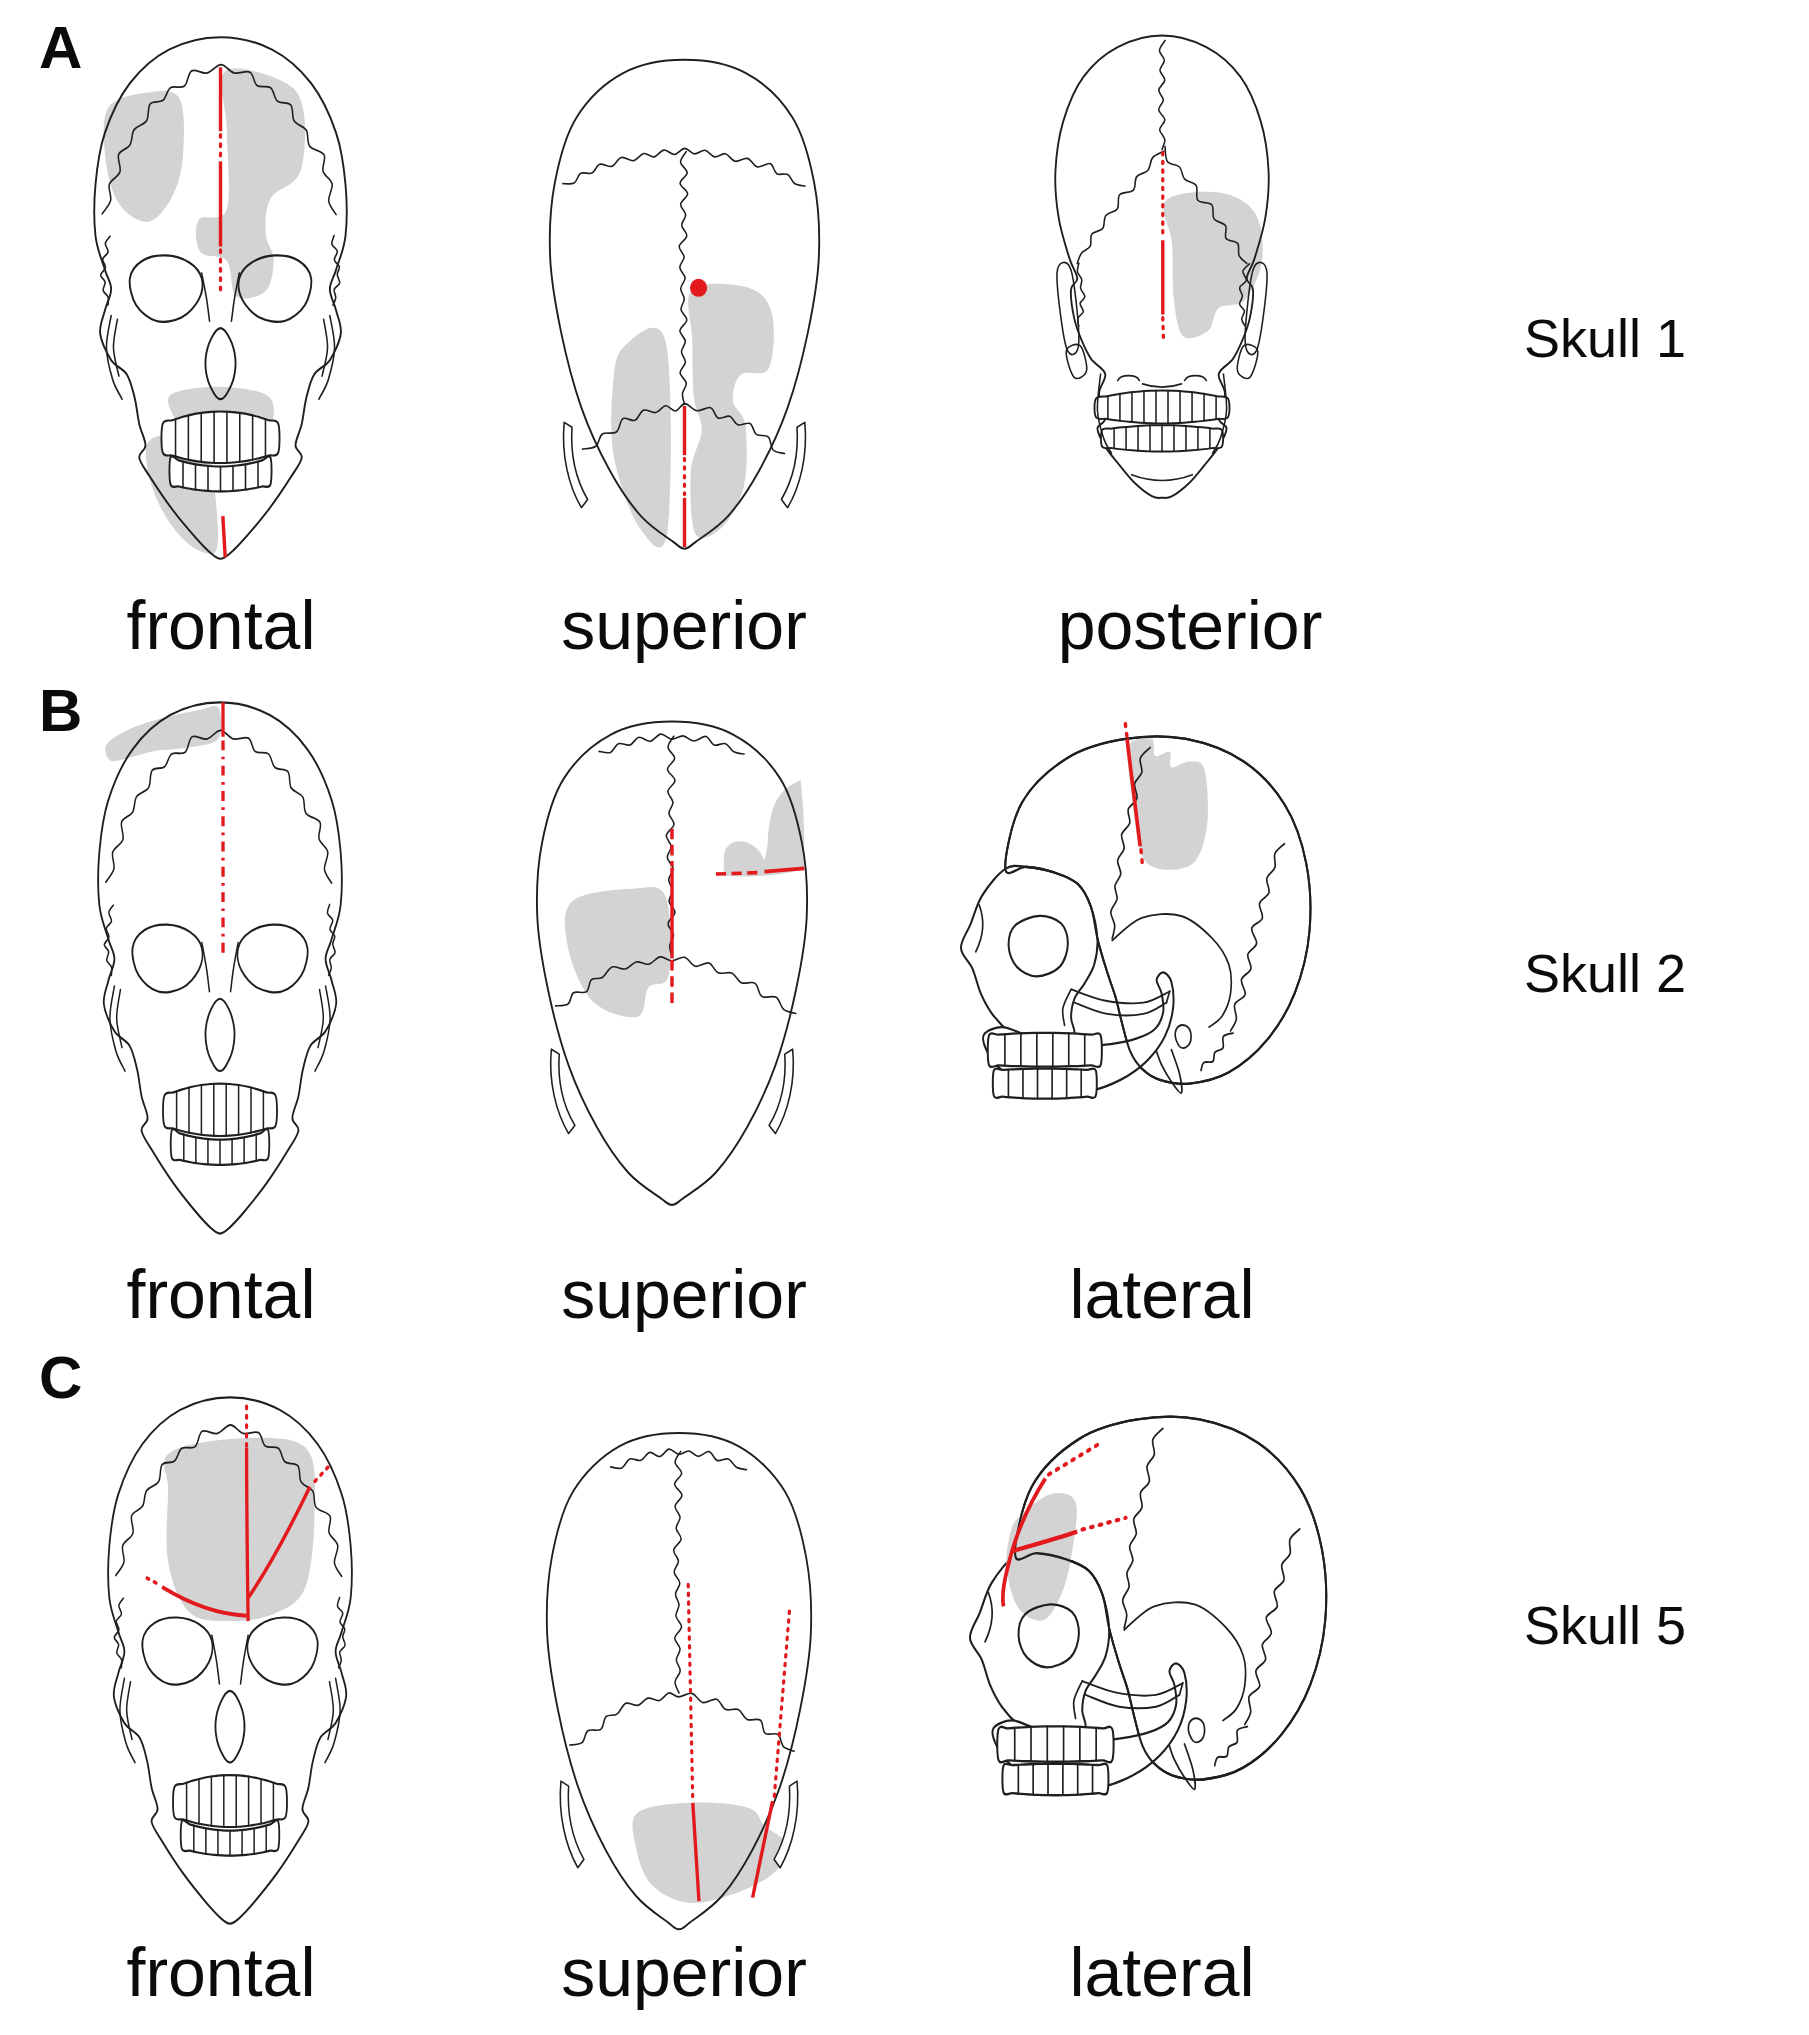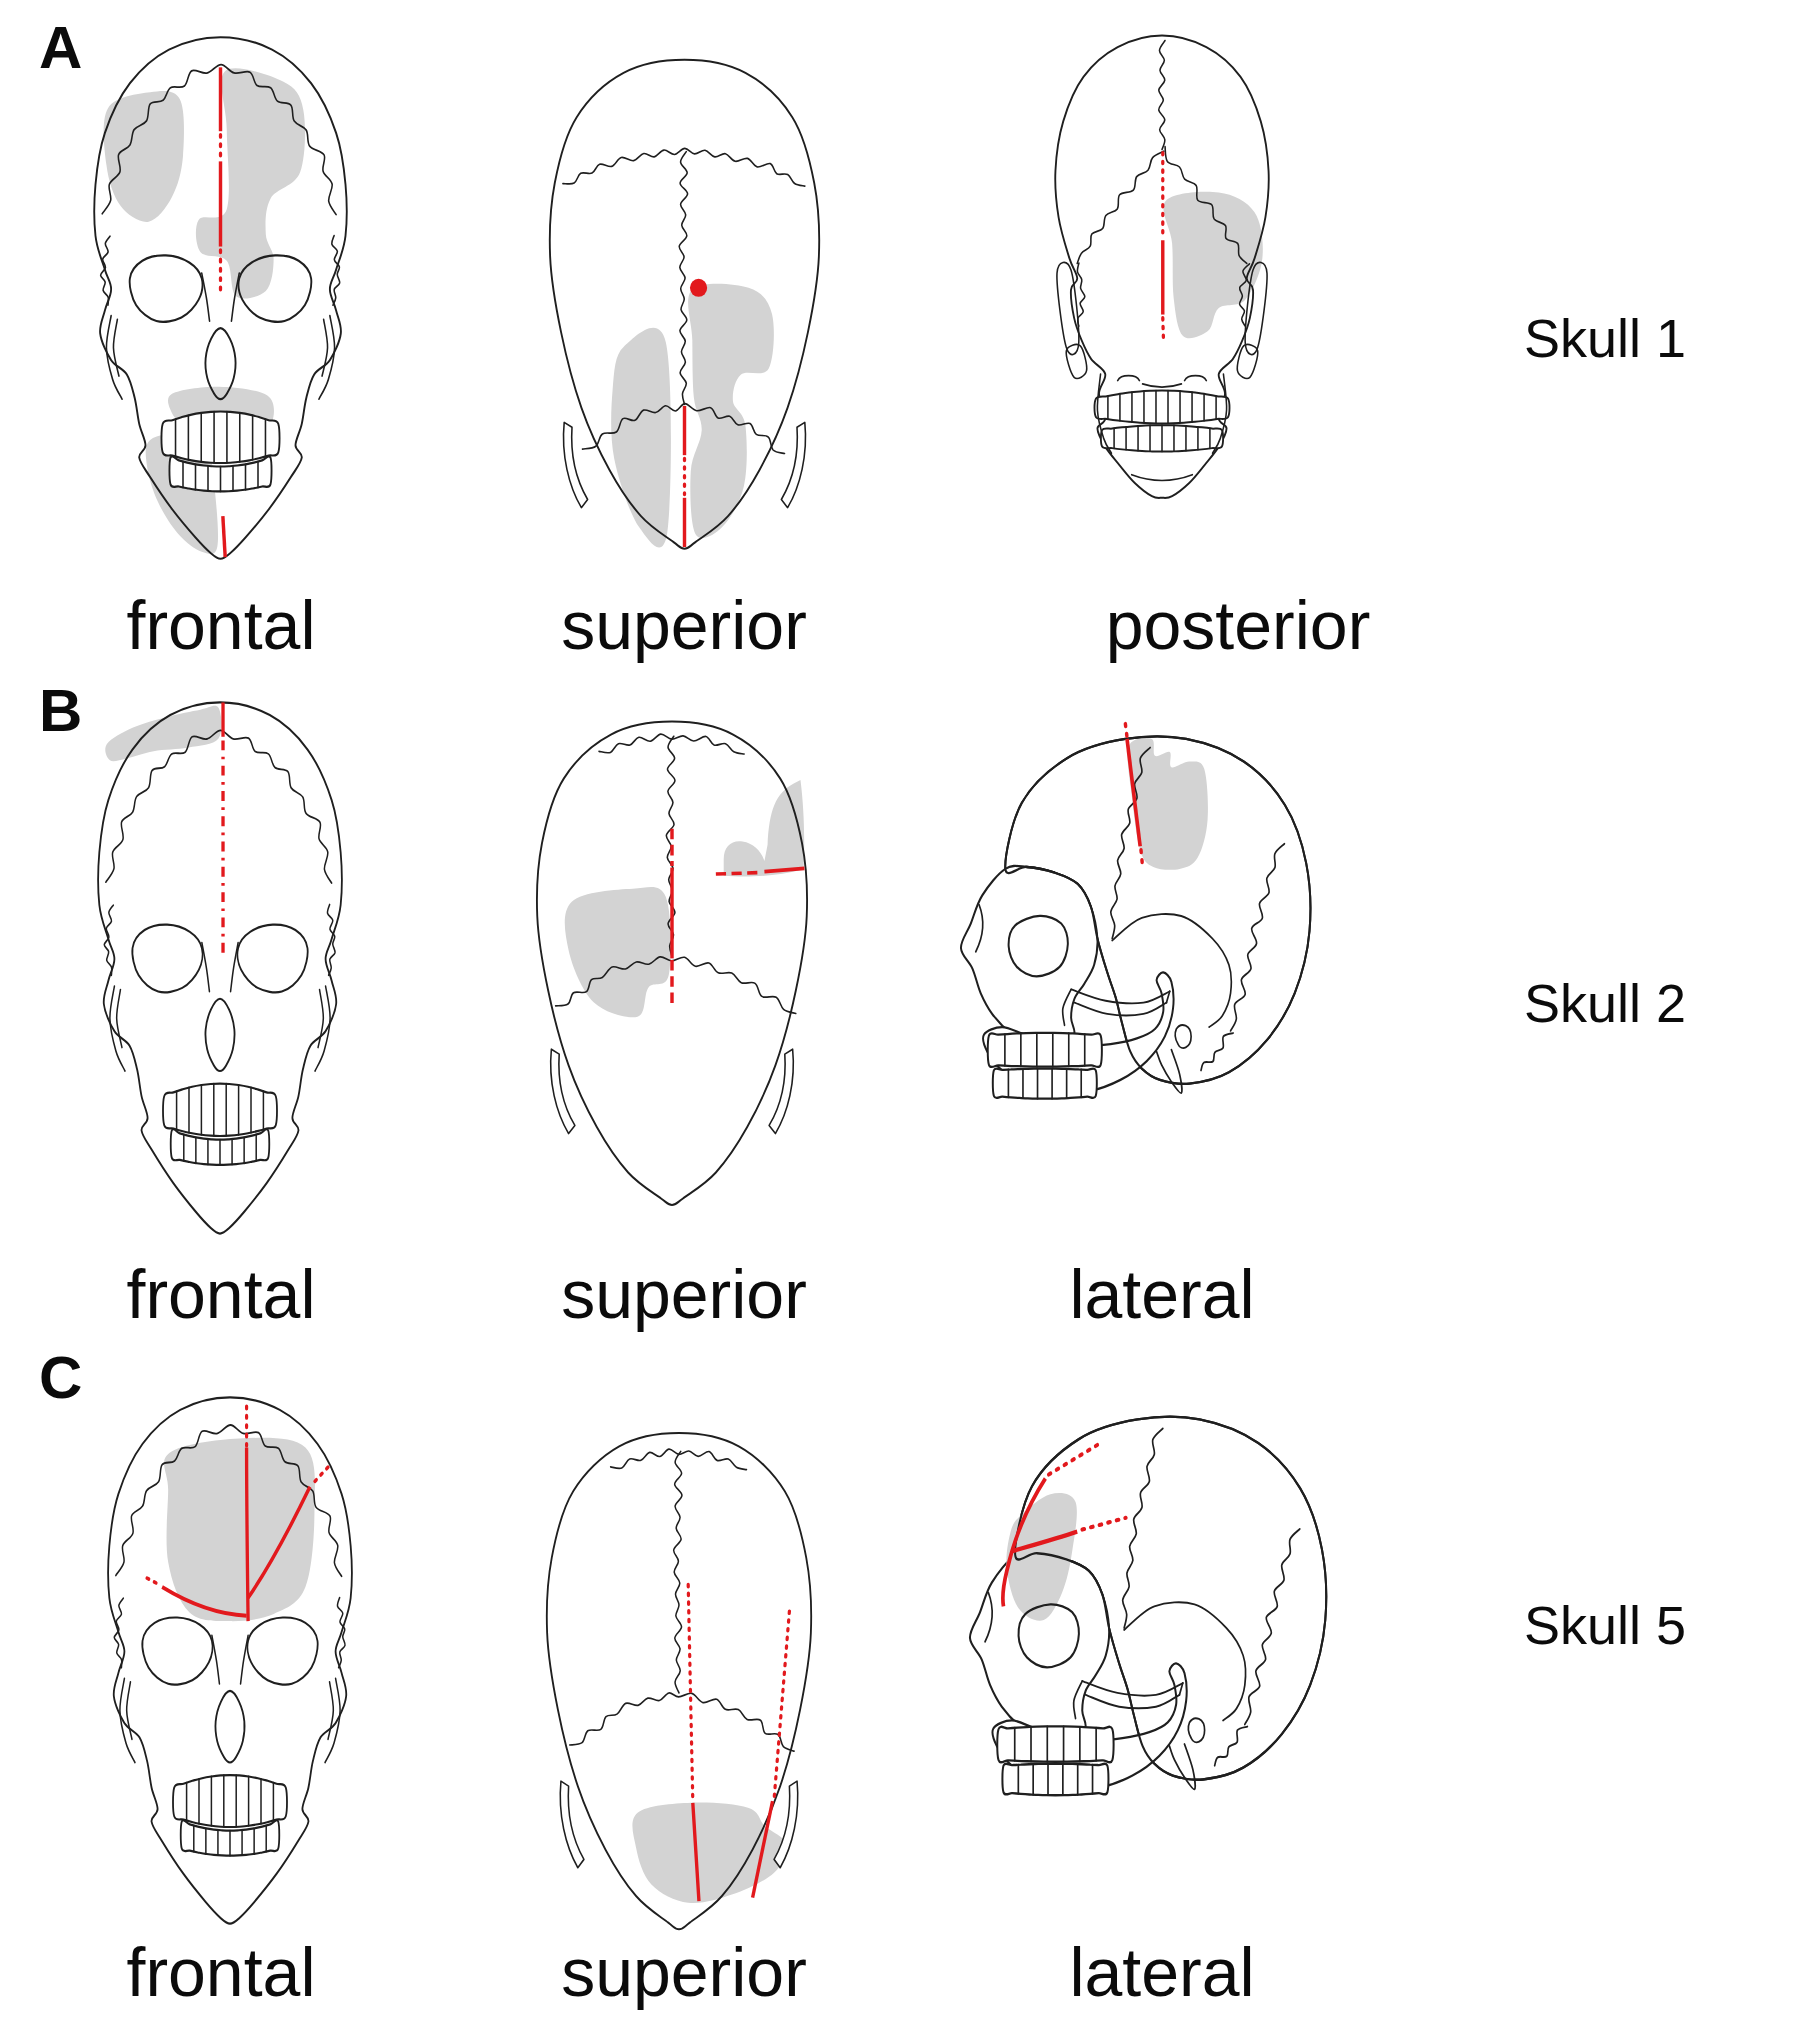--- a/index.html
+++ b/index.html
@@ -13,21 +13,21 @@
 </head>
 <body>
 
 <div class="canvas">
 
   <div class="panel-letter" style="left:39px;top:18px;">A</div>
   <div class="panel-letter" style="left:39px;top:681px;">B</div>
   <div class="panel-letter" style="left:39px;top:1348px;">C</div>
 
   <div class="skull-label" style="left:1508px;top:311px;">Skull 1</div>
-  <div class="skull-label" style="left:1508px;top:976px;">Skull 2</div>
+  <div class="skull-label" style="left:1508px;top:946px;">Skull 2</div>
   <div class="skull-label" style="left:1508px;top:1598px;">Skull 5</div>
 
   <svg id="pA1" class="fig" style="left:33px;top:23px;width:375px;height:550px" viewBox="0 0 480 620" preserveAspectRatio="none">
       <path d="M240,16C262.0,16.0 286.7,21.3 306,30C325.3,38.7 342.3,52.3 356,68C369.7,83.7 380.7,105.0 388,124C395.3,143.0 398.0,162.7 400,182C402.0,201.3 402.0,224.0 400,240C398.0,256.0 391.3,268.0 388,278C384.7,288.0 380.0,292.3 380,300C380.0,307.7 385.7,315.7 388,324C390.3,332.3 395.3,340.7 394,350C392.7,359.3 385.7,372.3 380,380C374.3,387.7 365.0,389.0 360,396C355.0,403.0 352.7,412.7 350,422C347.3,431.3 346.3,443.0 344,452C341.7,461.0 336.0,469.7 336,476C336.0,482.3 345.0,484.0 344,490C343.0,496.0 337.0,502.3 330,512C323.0,521.7 311.7,536.7 302,548C292.3,559.3 280.3,571.7 272,580C263.7,588.3 257.3,594.0 252,598C246.7,602.0 244.0,604.0 240,604C236.0,604.0 233.3,602.0 228,598C222.7,594.0 216.3,588.3 208,580C199.7,571.7 187.7,559.3 178,548C168.3,536.7 157.0,521.7 150,512C143.0,502.3 137.0,496.0 136,490C135.0,484.0 144.0,482.3 144,476C144.0,469.7 138.3,461.0 136,452C133.7,443.0 132.7,431.3 130,422C127.3,412.7 125.0,403.0 120,396C115.0,389.0 105.7,387.7 100,380C94.3,372.3 87.3,359.3 86,350C84.7,340.7 89.7,332.3 92,324C94.3,315.7 100.0,307.7 100,300C100.0,292.3 95.3,288.0 92,278C88.7,268.0 82.0,256.0 80,240C78.0,224.0 78.0,201.3 80,182C82.0,162.7 84.7,143.0 92,124C99.3,105.0 110.3,83.7 124,68C137.7,52.3 154.7,38.7 174,30C193.3,21.3 218.0,16.0 240,16Z" fill="#fff" stroke="none"></path>
       <path d="M96,96C105.3,82.3 134.7,79.7 150,78C165.3,76.3 181.0,74.0 188,86C195.0,98.0 193.7,131.7 192,150C190.3,168.3 185.3,183.7 178,196C170.7,208.3 159.0,222.3 148,224C137.0,225.7 121.0,216.7 112,206C103.0,195.3 96.7,178.3 94,160C91.3,141.7 86.7,109.7 96,96Z" fill="#d3d3d3" stroke="none"></path>
       <path d="M246,54C258.0,45.0 303.3,58.7 320,66C336.7,73.3 342.3,81.0 346,98C349.7,115.0 349.0,151.3 342,168C335.0,184.7 311.3,186.3 304,198C296.7,209.7 297.3,226.7 298,238C298.7,249.3 308.0,255.3 308,266C308.0,276.7 306.0,295.0 298,302C290.0,309.0 268.3,313.7 260,308C251.7,302.3 255.7,276.3 248,268C240.3,259.7 220.0,265.7 214,258C208.0,250.3 206.3,230.0 212,222C217.7,214.0 242.0,227.0 248,210C254.0,193.0 248.3,146.0 248,120C247.7,94.0 234.0,63.0 246,54Z" fill="#d3d3d3" stroke="none"></path>
       <path d="M178,418C188.0,413.0 217.7,409.7 238,410C258.3,410.3 288.7,413.3 300,420C311.3,426.7 309.0,442.7 306,450C303.0,457.3 291.0,463.7 282,464C273.0,464.3 261.7,452.0 252,452C242.3,452.0 233.3,463.7 224,464C214.7,464.3 203.7,458.0 196,454C188.3,450.0 181.0,446.0 178,440C175.0,434.0 168.0,423.0 178,418Z" fill="#d3d3d3" stroke="none"></path>
       <path d="M150,470C158.3,463.7 184.0,461.7 196,462C208.0,462.3 216.0,462.3 222,472C228.0,481.7 229.7,500.3 232,520C234.3,539.7 238.7,577.3 236,590C233.3,602.7 224.3,598.3 216,596C207.7,593.7 195.3,585.3 186,576C176.7,566.7 166.7,552.7 160,540C153.3,527.3 147.7,511.7 146,500C144.3,488.3 141.7,476.3 150,470Z" fill="#d3d3d3" stroke="none"></path>
       <path d="M240,16C262.0,16.0 286.7,21.3 306,30C325.3,38.7 342.3,52.3 356,68C369.7,83.7 380.7,105.0 388,124C395.3,143.0 398.0,162.7 400,182C402.0,201.3 402.0,224.0 400,240C398.0,256.0 391.3,268.0 388,278C384.7,288.0 380.0,292.3 380,300C380.0,307.7 385.7,315.7 388,324C390.3,332.3 395.3,340.7 394,350C392.7,359.3 385.7,372.3 380,380C374.3,387.7 365.0,389.0 360,396C355.0,403.0 352.7,412.7 350,422C347.3,431.3 346.3,443.0 344,452C341.7,461.0 336.0,469.7 336,476C336.0,482.3 345.0,484.0 344,490C343.0,496.0 337.0,502.3 330,512C323.0,521.7 311.7,536.7 302,548C292.3,559.3 280.3,571.7 272,580C263.7,588.3 257.3,594.0 252,598C246.7,602.0 244.0,604.0 240,604C236.0,604.0 233.3,602.0 228,598C222.7,594.0 216.3,588.3 208,580C199.7,571.7 187.7,559.3 178,548C168.3,536.7 157.0,521.7 150,512C143.0,502.3 137.0,496.0 136,490C135.0,484.0 144.0,482.3 144,476C144.0,469.7 138.3,461.0 136,452C133.7,443.0 132.7,431.3 130,422C127.3,412.7 125.0,403.0 120,396C115.0,389.0 105.7,387.7 100,380C94.3,372.3 87.3,359.3 86,350C84.7,340.7 89.7,332.3 92,324C94.3,315.7 100.0,307.7 100,300C100.0,292.3 95.3,288.0 92,278C88.7,268.0 82.0,256.0 80,240C78.0,224.0 78.0,201.3 80,182C82.0,162.7 84.7,143.0 92,124C99.3,105.0 110.3,83.7 124,68C137.7,52.3 154.7,38.7 174,30C193.3,21.3 218.0,16.0 240,16Z" fill="none" stroke="#1f1f1f" stroke-width="2.4" stroke-linejoin="round" stroke-linecap="round"></path>
       <path d="M88.61075960203691,214.9729574551627C90.4,212.5 97.8,205.7 99.3327602654402,200.2068970501334C100.9,194.7 95.8,187.1 97.76769620444787,181.71748369831755C99.8,176.3 109.3,173.4 111.27047974739695,167.79408477193846C113.2,162.2 107.5,153.3 109.59763997159796,148.2840285511414C111.7,143.2 120.8,142.2 124.09520803479386,137.4965771677099C127.4,132.8 125.9,124.7 129.46196438680684,120.18711741914774C133.0,115.7 141.8,115.2 145.28138589158934,110.34384706542096C148.7,105.5 146.5,95.1 150.06368272550122,91.20309727016846C153.6,87.3 162.2,90.2 166.48656242958006,87.14725684272675C170.8,84.1 171.4,75.7 175.9457137272241,73.03269760599036C180.5,70.4 189.3,74.3 193.8192926265064,71.07231157162036C198.3,67.9 198.3,56.4 203.10293898198012,53.96322541891054C207.9,51.5 216.3,57.6 222.5478093652797,56.465142143758605C228.8,55.3 234.9,46.9 240.68520748344744,46.91656632448653C246.5,46.9 251.3,54.9 257.48232101718514,56.32955542266673C263.7,57.8 272.9,53.2 277.740596018606,55.485805750902365C282.6,57.8 282.3,67.4 286.6964569925592,70.32733989963674C291.1,73.2 299.8,70.0 304.12254382508644,72.934103363764C308.5,75.9 308.6,84.8 312.88326907852405,88.05750021990968C317.2,91.3 326.4,88.8 330.01420334391315,92.56128332577632C333.6,96.3 331.1,105.9 334.37197321025485,110.5914477069608C337.7,115.3 346.5,116.1 349.7405523701343,120.75674830704692C353.0,125.5 350.3,134.1 354.11128992633724,138.77765005261628C357.9,143.4 369.7,143.9 372.5597176513168,148.61826737838885C375.4,153.3 369.6,161.5 371.326320111847,167.00717572368274C373.0,172.5 381.7,175.9 382.8583674777266,181.52776743099196C384.1,187.2 377.6,195.1 378.49525339198124,200.86507472970266C379.4,206.6 386.4,213.5 388,216" fill="none" stroke="#1f1f1f" stroke-width="2" stroke-linejoin="round" stroke-linecap="round"></path>
@@ -301,21 +301,21 @@
       <path d="M190.57142857142856,386.3673469387755 L190.57142857142856,417.44897959183675" fill="none" stroke="#1f1f1f" stroke-width="2" stroke-linejoin="round" stroke-linecap="round"></path>
       <path d="M208.28571428571428,387.0204081632653 L208.28571428571428,416.46938775510205" fill="none" stroke="#1f1f1f" stroke-width="2" stroke-linejoin="round" stroke-linecap="round"></path>
       <path d="M152,96 C134,120 116,152 106,190 C102,204 100,216 102,226" fill="none" stroke="#e2191d" stroke-width="4.4" stroke-linecap="butt"></path>
       <path d="M156,92 L214,62" fill="none" stroke="#e2191d" stroke-width="4.2" stroke-dasharray="2.5 8" stroke-linecap="round"></path>
       <path d="M112,170 C136,164 162,158 190,150" fill="none" stroke="#e2191d" stroke-width="4.4" stroke-linecap="butt"></path>
       <path d="M196,148 L248,136" fill="none" stroke="#e2191d" stroke-width="4.2" stroke-dasharray="2.5 8" stroke-linecap="round"></path>
     </svg>
 
   <div class="view-label" style="left:221px;top:591px;">frontal</div>
   <div class="view-label" style="left:684px;top:591px;">superior</div>
-  <div class="view-label" style="left:1238px;top:591px;">posterior</div>
+  <div class="view-label" style="left:1190px;top:591px;">posterior</div>
 
   <div class="view-label" style="left:221px;top:1260px;">frontal</div>
   <div class="view-label" style="left:684px;top:1260px;">superior</div>
   <div class="view-label" style="left:1162px;top:1260px;">lateral</div>
 
   <div class="view-label" style="left:221px;top:1938px;">frontal</div>
   <div class="view-label" style="left:684px;top:1938px;">superior</div>
   <div class="view-label" style="left:1162px;top:1938px;">lateral</div>
 
 </div>

